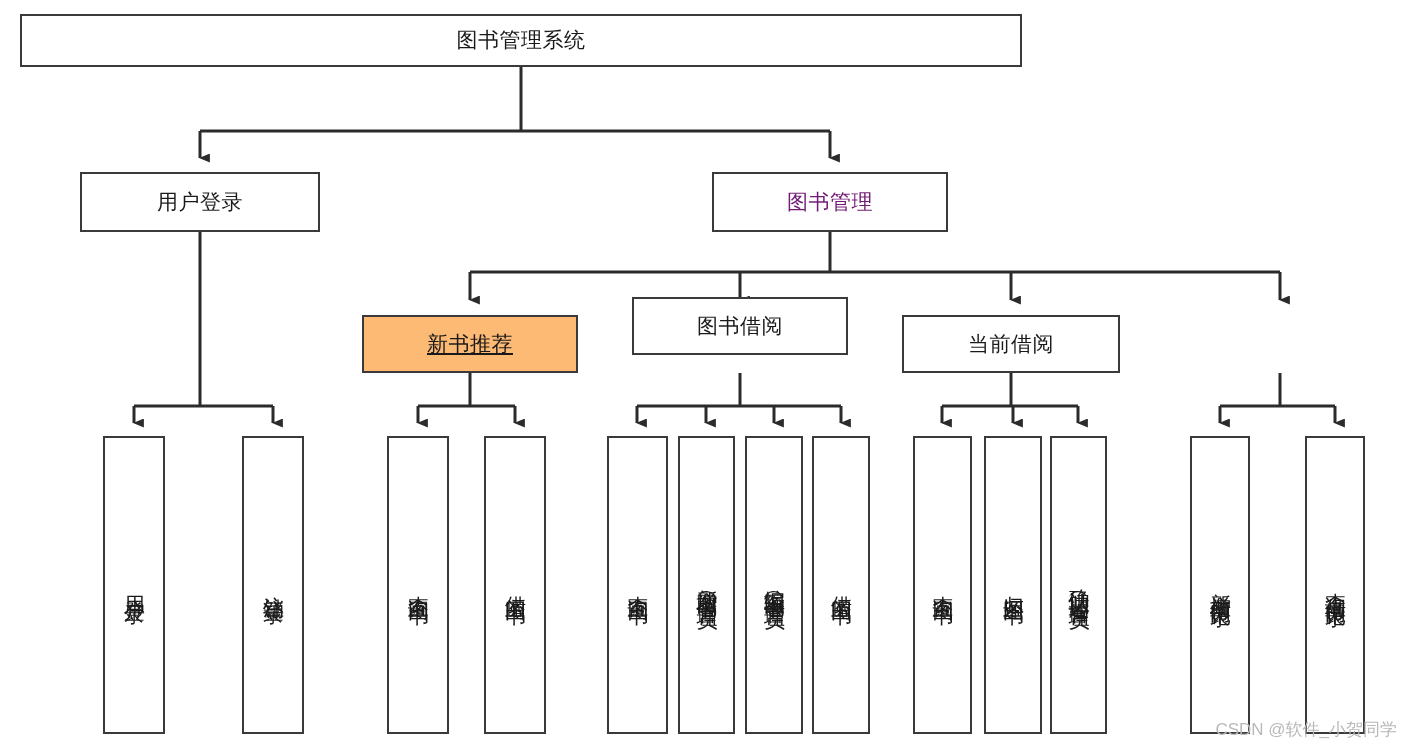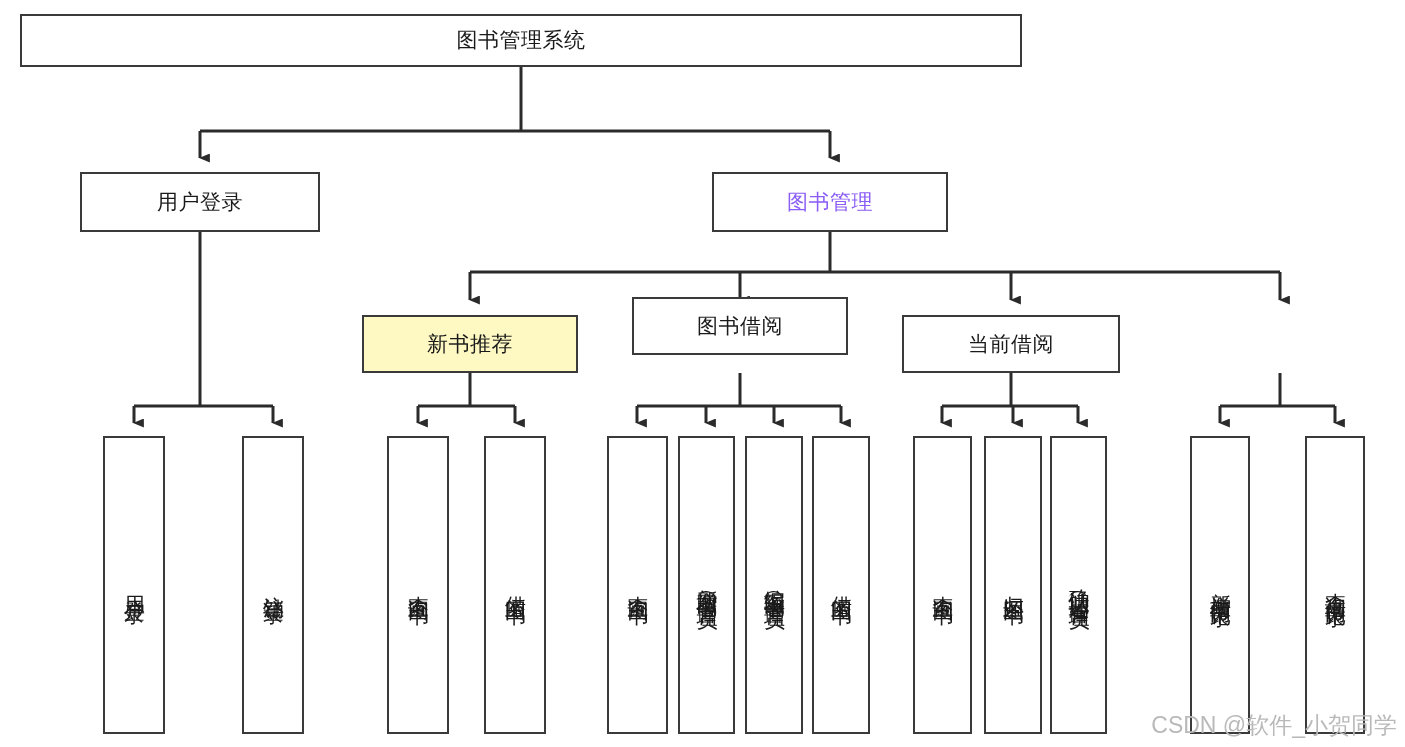--- a/index.html
+++ b/index.html
@@ -53,21 +53,21 @@
     font-size: 21px;
     writing-mode: vertical-rl;
     text-orientation: upright;
     letter-spacing: 3px;
     white-space: nowrap;
   }
   #watermark {
     position: absolute;
     right: 8px;
     bottom: 6px;
-    font-size: 23px;
+    font-size: 17px;
     color: #b9b9b9;
     white-space: nowrap;
     user-select: none;
   }
 </style>
 </head>
 <body>
 
 <div id="canvas" style="background: rgb(255, 255, 255);">
 
@@ -123,25 +123,25 @@
     </g>
   </svg>
 
   <div class="node horiz" style="left: 20px; top: 14px; width: 1002px; height: 53px; border-color: rgb(58, 58, 58); background: rgb(255, 255, 255); color: rgb(26, 26, 26);">
     <span class="lbl">图书管理系统</span>
   </div>
 
   <div class="node horiz" style="left: 80px; top: 172px; width: 240px; height: 60px; border-color: rgb(58, 58, 58); background: rgb(255, 255, 255); color: rgb(26, 26, 26);">
     <span class="lbl">用户登录</span>
   </div>
-  <div class="node horiz" style="left: 712px; top: 172px; width: 236px; height: 60px; border-color: rgb(58, 58, 58); background: rgb(255, 255, 255); color: #8b5cf6;">
+  <div class="node horiz" style="left: 712px; top: 172px; width: 236px; height: 60px; border-color: rgb(58, 58, 58); background: rgb(255, 255, 255); color: #701a75;">
     <span class="lbl">图书管理</span>
   </div>
 
-  <div class="node horiz" style="left: 362px; top: 315px; width: 216px; height: 58px; border-color: rgb(58, 58, 58); background: #fef9c3; color: rgb(26, 26, 26);">
+  <div class="node horiz" style="left: 362px; top: 315px; width: 216px; height: 58px; border-color: rgb(58, 58, 58); background: #fdba74; color: rgb(26, 26, 26); text-decoration: underline;">
     <span class="lbl">新书推荐</span>
   </div>
   <div class="node horiz" style="left: 632px; top: 297px; width: 216px; height: 58px; border-color: rgb(58, 58, 58); background: rgb(255, 255, 255); color: rgb(26, 26, 26);">
     <span class="lbl">图书借阅</span>
   </div>
   <div class="node horiz" style="left: 902px; top: 315px; width: 218px; height: 58px; border-color: rgb(58, 58, 58); background: rgb(255, 255, 255); color: rgb(26, 26, 26);">
     <span class="lbl">当前借阅</span>
   </div>
 
   <div class="node vert" style="left: 103px; top: 436px; width: 62px; height: 298px; border-color: rgb(58, 58, 58); background: rgb(255, 255, 255); color: rgb(26, 26, 26);">

